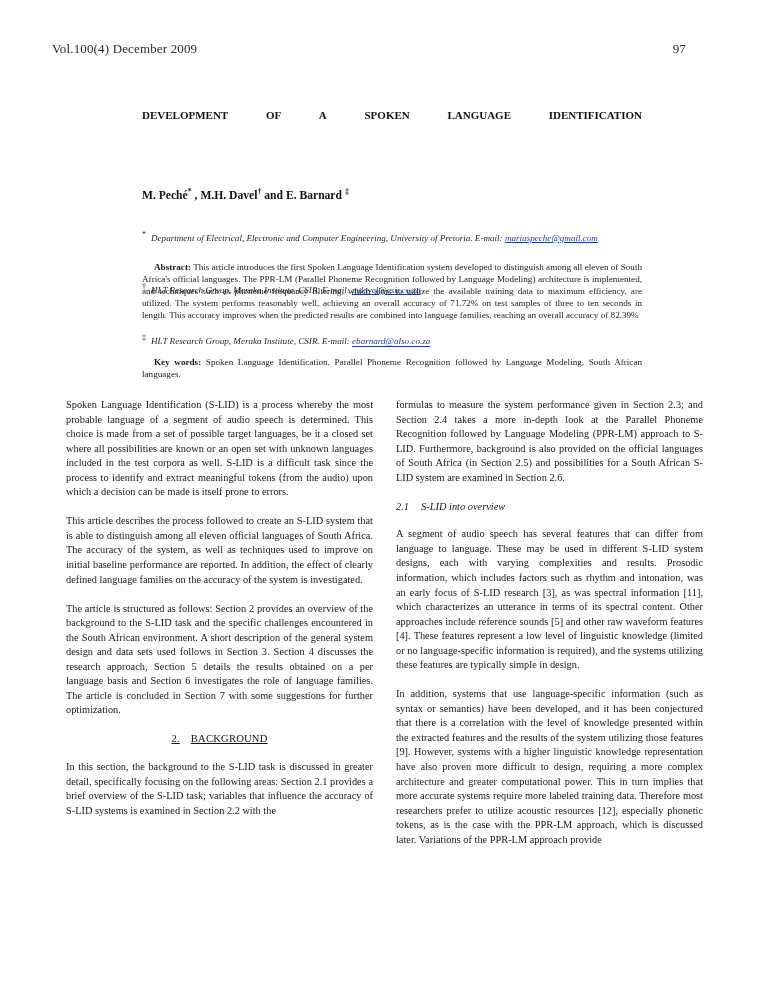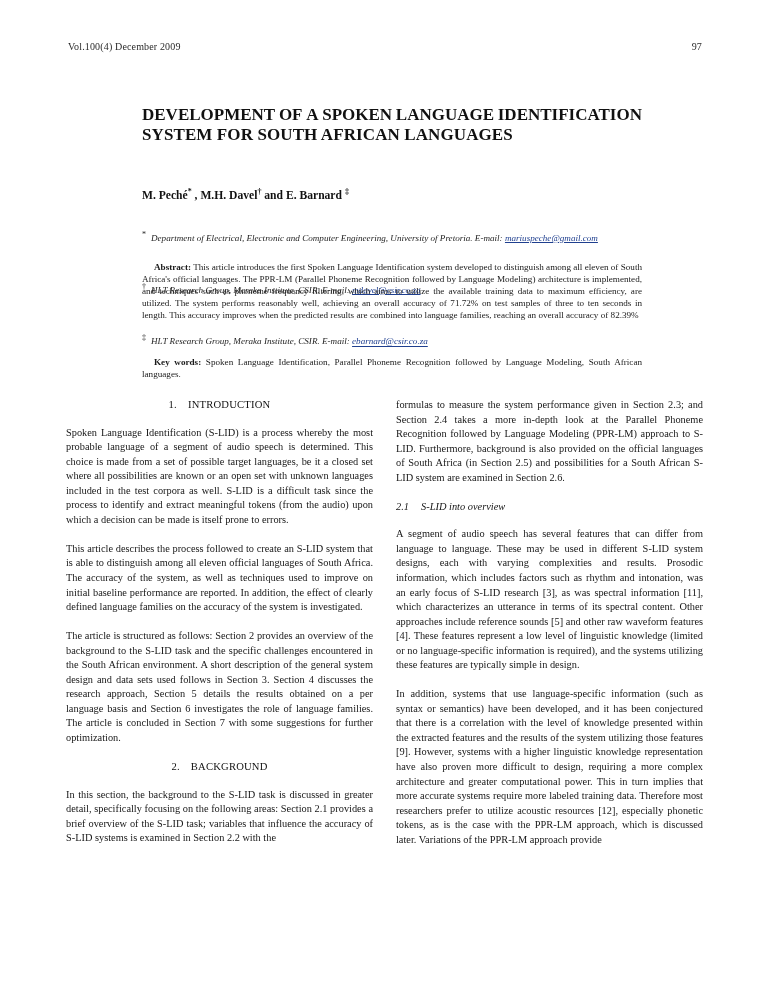--- a/index.html
+++ b/index.html
@@ -21,25 +21,25 @@
     position: absolute;
     left: 0; top: 0;
     width: 768px;
     height: 994px;
     background: #fff;
   }
 
   
   .runhead {
     position: absolute;
-    left: 68px;
+    left: 52px;
     top: 41px;
     width: 634px;
     height: 14px;
-    font-size: 10px;
+    font-size: 13px;
     color: #2a2a2a;
     letter-spacing: 0.15px;
   }
   .runhead .rh-left {
     position: absolute;
     left: 0; top: 0;
     white-space: nowrap;
   }
   .runhead .rh-center {
     position: absolute;
@@ -55,21 +55,21 @@
 
   
   .title-block {
     position: absolute;
     left: 142px;
     top: 105px;
     width: 500px;
   }
   .title-line {
     font-weight: bold;
-    font-size: 17px;
+    font-size: 11px;
     line-height: 20px;
     color: #111;
   }
   .title-line-1 {
     display: flex;
     justify-content: space-between;
     white-space: nowrap;
   }
   .title-line-2 {
     letter-spacing: 0.1px;
@@ -166,20 +166,21 @@
     line-height: 14.55px;
     margin: 0 0 13px 0;
     color: #111;
     letter-spacing: 0.2px;
   }
   .sec-head .num {
     margin-right: 11px;
   }
   .sec-head-spaced {
     margin-top: 14px;
+    text-decoration: underline;
   }
 
   .subsec-head {
     font-style: italic;
     font-size: 10.4px;
     line-height: 14.55px;
     margin: 0 0 13px 0;
     color: #141414;
   }
   .subsec-head .num {
@@ -211,56 +212,52 @@
 
   <div class="title-block">
     <div class="title-line title-line-1">
       <span>DEVELOPMENT</span>
       <span>OF</span>
       <span>A</span>
       <span>SPOKEN</span>
       <span>LANGUAGE</span>
       <span>IDENTIFICATION</span>
     </div>
-    <div class="title-line title-line-2">SYSTEM FOR SOUTH AFRICAN LANGUAGES</div>
   </div>
 
   <div class="authors">
     <span>M. Peché</span><sup>*</sup><span> , </span><span>M.H. Davel</span><sup>†</sup><span> and </span><span>E. Barnard</span> <sup>‡</sup>
   </div>
 
   <div class="affils">
     <div class="affil">
       <span class="mark">*</span><span>Department of Electrical, Electronic and Computer Engineering, University of Pretoria. E-mail:</span>
       <a class="email-link" href="#">mariuspeche@gmail.com</a>
     </div>
     <div class="affil">
       <span class="mark">†</span><span>HLT Research Group, Meraka Institute, CSIR. E-mail:</span>
       <a class="email-link" href="#">mdavel@csir.co.za</a>
     </div>
     <div class="affil">
       <span class="mark">‡</span><span>HLT Research Group, Meraka Institute, CSIR. E-mail:</span>
-      <a class="email-link" href="#">ebarnard@csir.co.za</a>
+      <a class="email-link" href="#">ebarnard@also.co.za</a>
     </div>
   </div>
 
   <div class="abstract">
     <b>Abstract:</b>
     <span>This article introduces the first Spoken Language Identification system developed to distinguish among all eleven of South Africa's official languages. The PPR-LM (Parallel Phoneme Recognition followed by Language Modeling) architecture is implemented, and techniques such as phoneme frequency filtering, which aims to utilize the available training data to maximum efficiency, are utilized. The system performs reasonably well, achieving an overall accuracy of 71.72% on test samples of three to ten seconds in length. This accuracy improves when the predicted results are combined into language families, reaching an overall accuracy of 82.39%</span>
   </div>
 
   <div class="keywords">
     <b>Key words:</b>
     <span>Spoken Language Identification, Parallel Phoneme Recognition followed by Language Modeling, South African languages.</span>
   </div>
 
   <div class="col col-left">
-    <div class="sec-head">
-      <span class="num">1.</span><span>INTRODUCTION</span>
-    </div>
     <p class="para">Spoken Language Identification (S-LID) is a process whereby the most probable language of a segment of audio speech is determined. This choice is made from a set of possible target languages, be it a closed set where all possibilities are known or an open set with unknown languages included in the test corpora as well. S-LID is a difficult task since the process to identify and extract meaningful tokens (from the audio) upon which a decision can be made is itself prone to errors.</p>
     <p class="para">This article describes the process followed to create an S-LID system that is able to distinguish among all eleven official languages of South Africa. The accuracy of the system, as well as techniques used to improve on initial baseline performance are reported. In addition, the effect of clearly defined language families on the accuracy of the system is investigated.</p>
     <p class="para">The article is structured as follows: Section 2 provides an overview of the background to the S-LID task and the specific challenges encountered in the South African environment. A short description of the general system design and data sets used follows in Section 3. Section 4 discusses the research approach, Section 5 details the results obtained on a per language basis and Section 6 investigates the role of language families. The article is concluded in Section 7 with some suggestions for further optimization.</p>
     <div class="sec-head sec-head-spaced">
       <span class="num">2.</span><span>BACKGROUND</span>
     </div>
     <p class="para tight">In this section, the background to the S-LID task is discussed in greater detail, specifically focusing on the following areas: Section 2.1 provides a brief overview of the S-LID task; variables that influence the accuracy of S-LID systems is examined in Section 2.2 with the</p>
   </div>
 
   <div class="col col-right">

